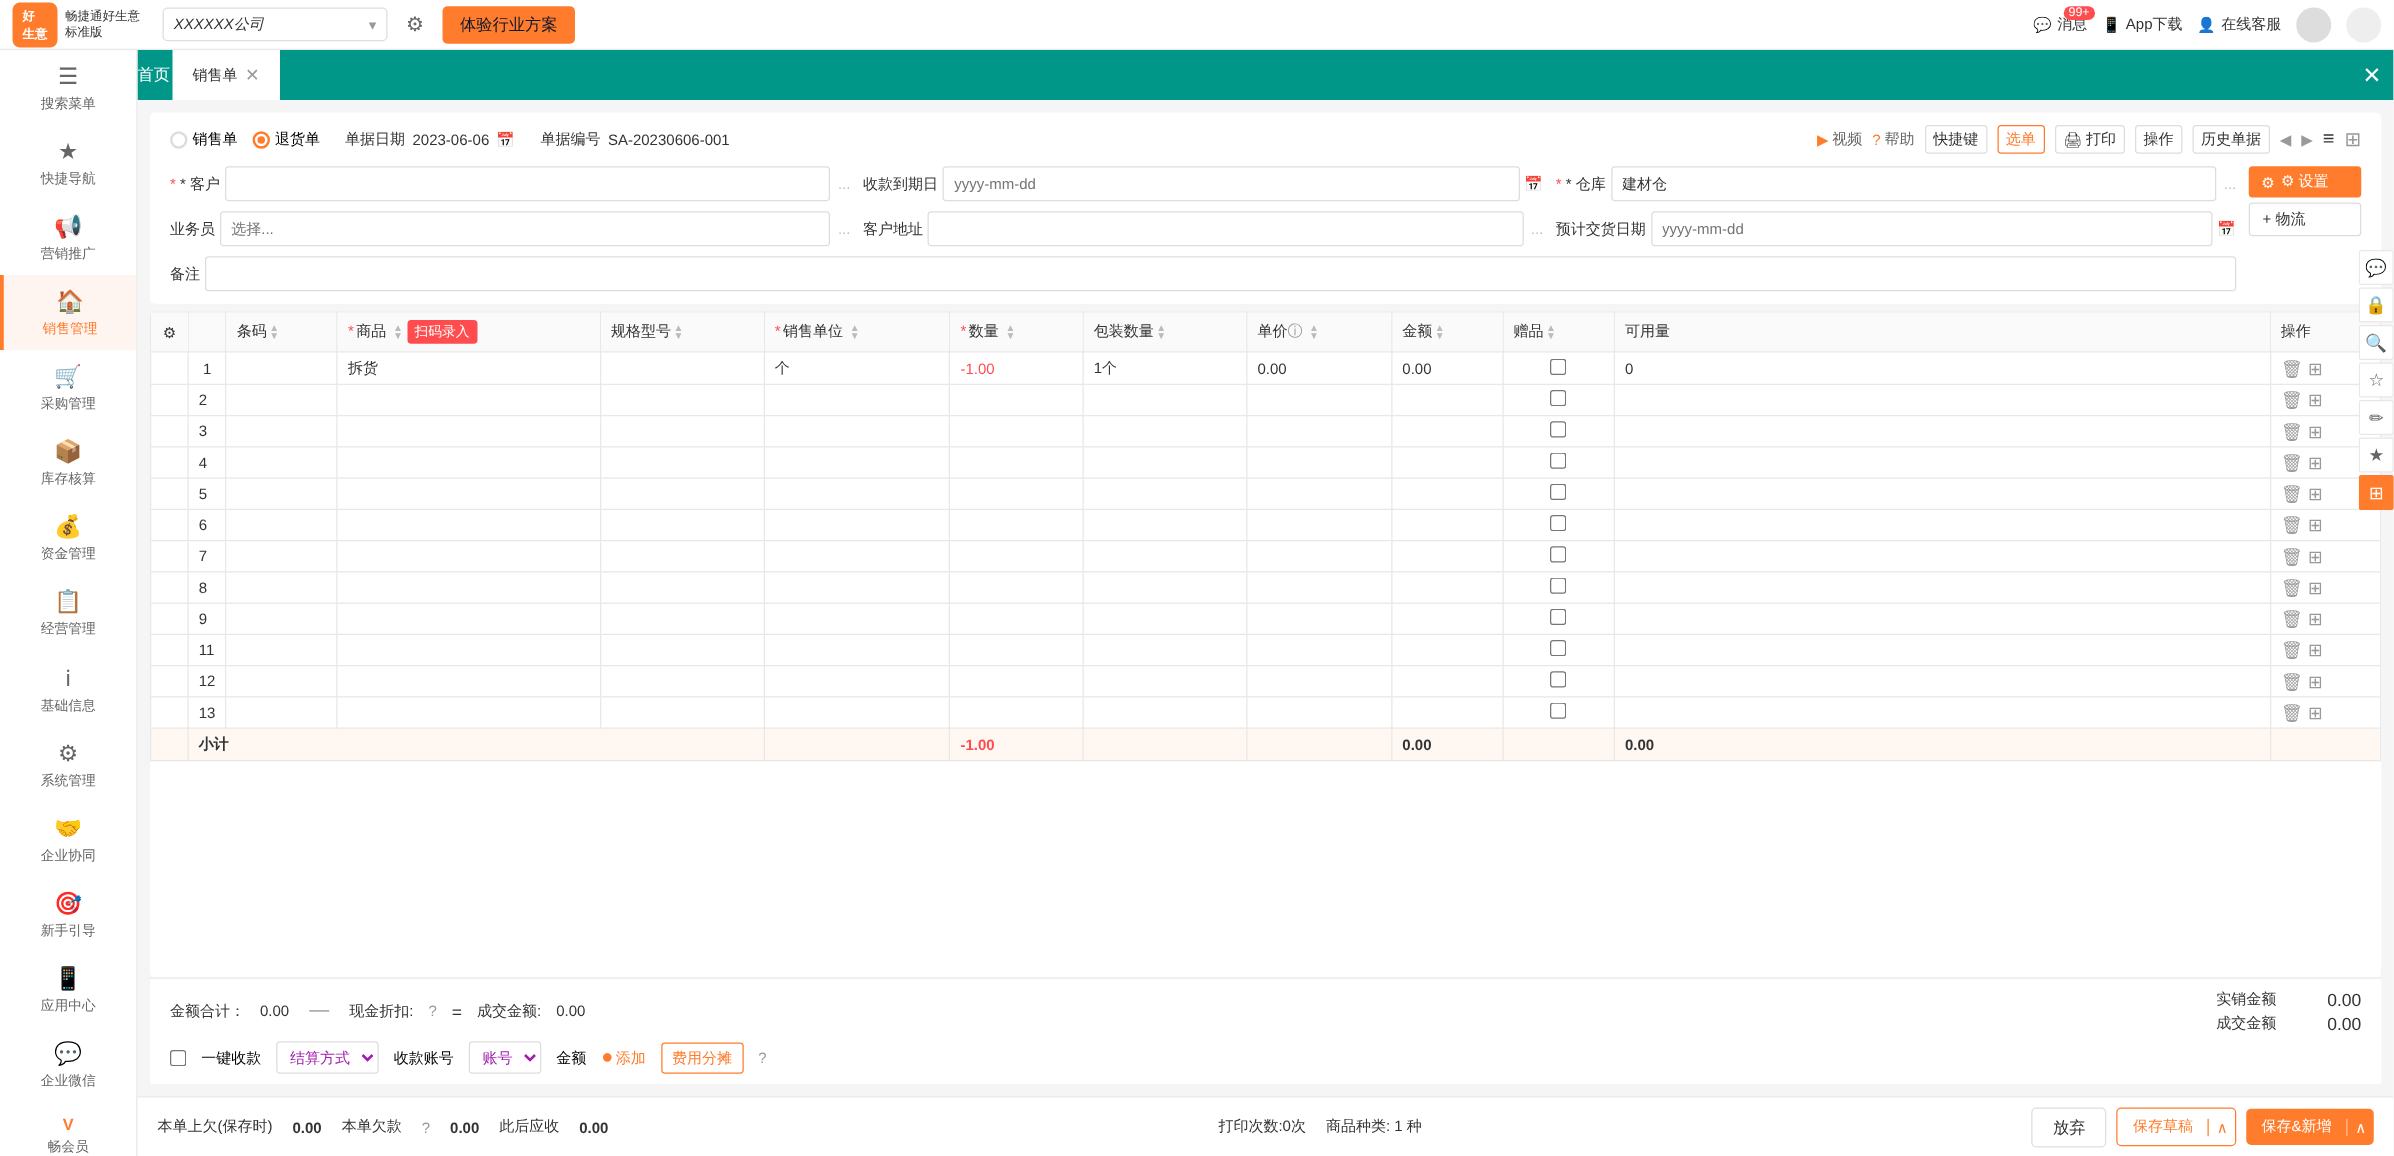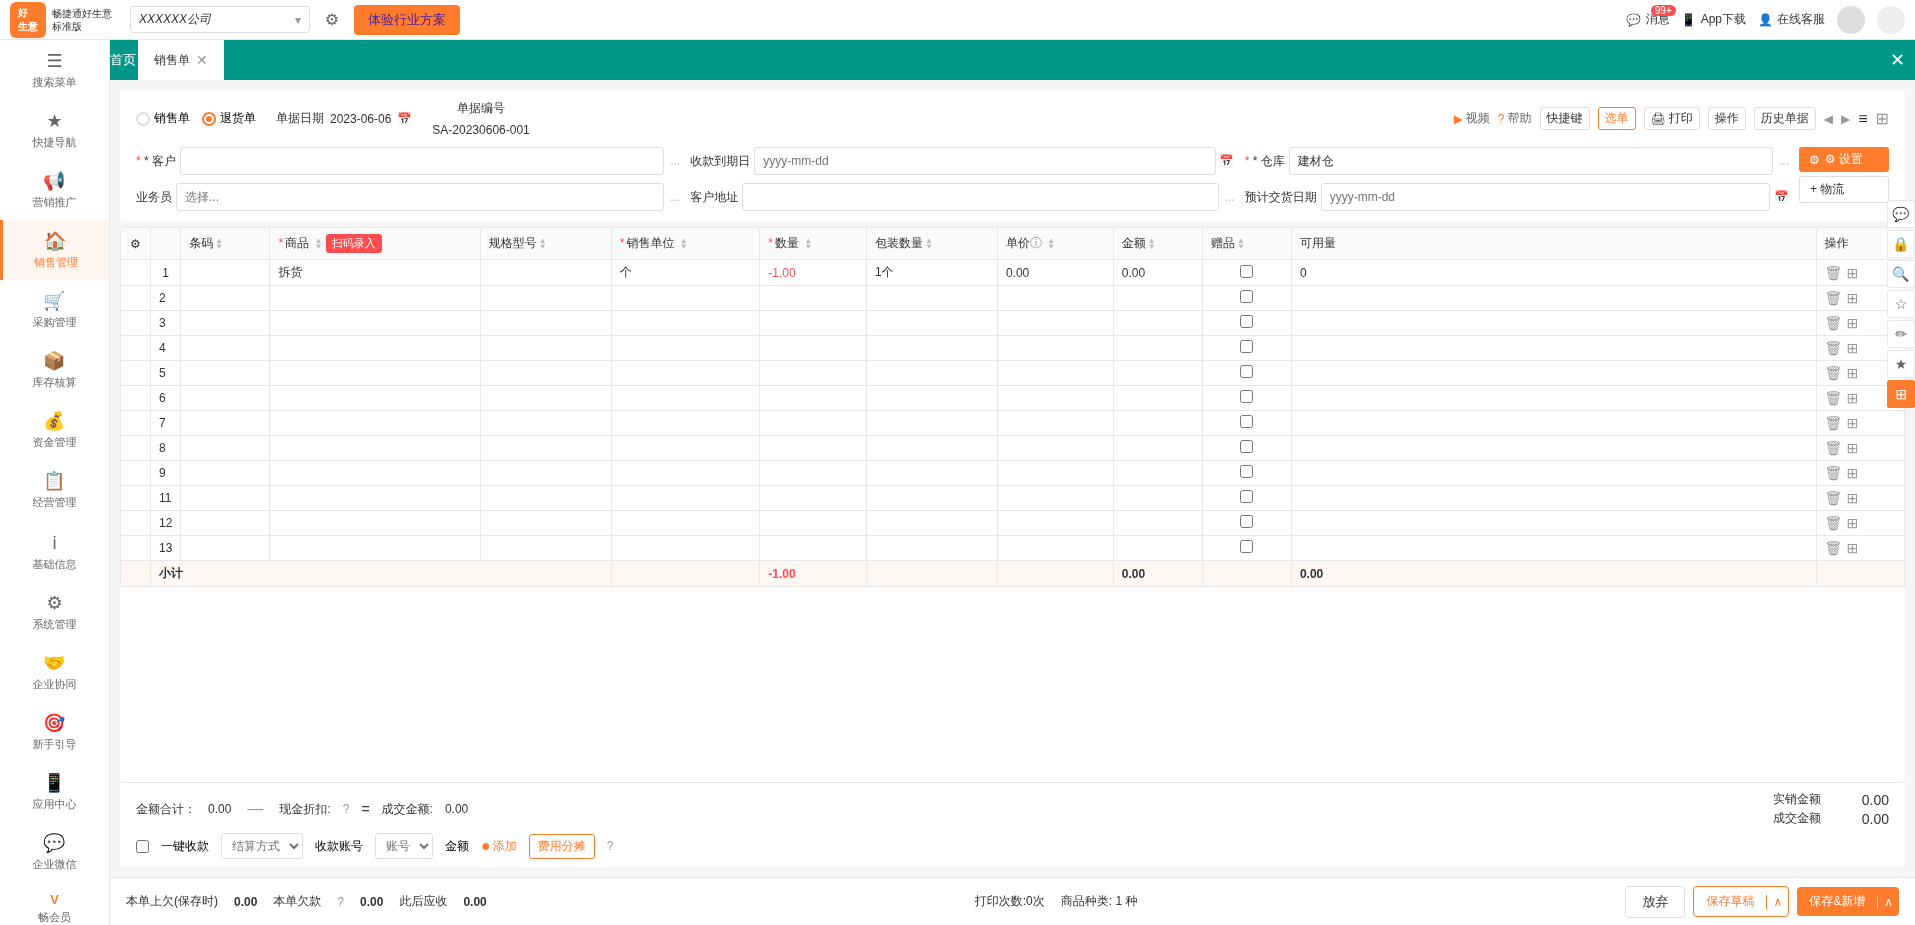--- a/index.html
+++ b/index.html
@@ -7,21 +7,21 @@
 
     
     .top-bar { height: 40px; background: #fff; display: flex; align-items: center; padding: 0 10px; border-bottom: 1px solid #e8e8e8; flex-shrink: 0; }
     .app-logo { display: flex; align-items: center; width: 110px; }
     .app-logo-icon { width: 36px; height: 36px; background: #ff7c2d; border-radius: 6px; display: flex; align-items: center; justify-content: center; color: white; font-size: 10px; font-weight: bold; margin-right: 6px; flex-shrink: 0; }
     .app-logo-text { font-size: 11px; color: #333; line-height: 1.3; }
     .company-selector { display: flex; align-items: center; border: 1px solid #ddd; border-radius: 4px; padding: 4px 8px; min-width: 180px; cursor: pointer; background: #fff; margin-left: 10px; }
     .company-name { flex: 1; color: #333; font-style: italic; }
     .company-arrow { color: #999; margin-left: 4px; }
     .gear-btn { width: 28px; height: 28px; display: flex; align-items: center; justify-content: center; cursor: pointer; color: #666; margin-left: 8px; font-size: 16px; }
-    .trial-btn { background: #ff7c2d; color: #4c1d95; border: none; border-radius: 4px; padding: 6px 14px; cursor: pointer; font-size: 13px; margin-left: 8px; }
+    .trial-btn { background: #ff7c2d; color: #0f172a; border: none; border-radius: 4px; padding: 6px 14px; cursor: pointer; font-size: 13px; margin-left: 8px; }
     .top-right { margin-left: auto; display: flex; align-items: center; gap: 12px; }
     .top-right-item { display: flex; align-items: center; gap: 4px; color: #333; cursor: pointer; position: relative; font-size: 12px; }
     .badge { background: #ff4d4f; color: white; border-radius: 10px; padding: 0 4px; font-size: 10px; position: absolute; top: -6px; right: -6px; }
     .avatar { width: 28px; height: 28px; border-radius: 50%; background: #ddd; }
 
     
     .main-layout { display: flex; flex: 1; overflow: hidden; }
 
     
     .sidebar { width: 110px; background: #fff; border-right: 1px solid #e8e8e8; display: flex; flex-direction: column; flex-shrink: 0; }
@@ -45,21 +45,21 @@
 
     
     .form-area { background: #fff; border-radius: 4px; padding: 10px 16px; margin-bottom: 6px; }
     .form-header { display: flex; align-items: center; margin-bottom: 10px; gap: 20px; }
     .radio-group { display: flex; align-items: center; gap: 12px; }
     .radio-item { display: flex; align-items: center; gap: 4px; cursor: pointer; }
     .radio-dot { width: 14px; height: 14px; border-radius: 50%; border: 2px solid #ddd; display: flex; align-items: center; justify-content: center; }
     .radio-dot.active { border-color: #ff7c2d; }
     .radio-dot.active::after { content: ''; width: 6px; height: 6px; background: #ff7c2d; border-radius: 50%; display: block; }
     .form-date-group { display: flex; align-items: center; gap: 6px; color: #333; }
-    .form-num-group { display: flex; align-items: center; gap: 6px; color: #333; flex-direction: column; }
+    .form-num-group { display: flex; align-items: center; gap: 6px; color: #333; }
     .form-actions-right { margin-left: auto; display: flex; align-items: center; gap: 8px; color: #666; font-size: 12px; }
     .action-link { display: flex; align-items: center; gap: 3px; cursor: pointer; color: #666; }
     .action-btn { display: flex; align-items: center; gap: 3px; cursor: pointer; color: #333; border: 1px solid #ddd; border-radius: 3px; padding: 2px 6px; background: #fff; font-size: 12px; }
     .form-row { display: flex; align-items: center; gap: 0; }
     .form-field { display: flex; align-items: center; flex: 1; gap: 4px; padding-right: 10px; }
     .field-label { color: #333; white-space: nowrap; }
     .field-label.required::before { content: '* '; color: #ff4d4f; }
     .field-input { flex: 1; border: 1px solid #ddd; border-radius: 3px; padding: 4px 8px; color: #333; background: #fff; outline: none; height: 28px; }
     .field-input.placeholder-style { color: #bbb; }
     .field-dots { color: #bbb; cursor: pointer; margin-left: 2px; }
@@ -83,21 +83,21 @@
     .sort-arrows { display: inline-flex; flex-direction: column; margin-left: 2px; line-height: 0.7; font-size: 8px; color: #bbb; vertical-align: middle; }
     .checkbox-cell { text-align: center; }
     .row-ops { display: flex; gap: 4px; align-items: center; }
     .row-op-btn { background: none; border: none; cursor: pointer; color: #999; font-size: 14px; }
 
     
     .bottom-summary { background: #fff; border-top: 1px solid #e8e8e8; padding: 8px 16px; display: flex; flex-direction: column; gap: 6px; flex-shrink: 0; }
     .summary-row1 { display: flex; align-items: center; gap: 12px; color: #333; }
     .summary-dash { color: #999; font-size: 16px; margin: 0 4px; }
     .summary-row2 { display: flex; align-items: center; gap: 12px; }
-    .pay-select { border: 1px solid #ddd; border-radius: 3px; padding: 3px 6px; color: #737373; background: #fff; height: 26px; }
+    .pay-select { border: 1px solid #ddd; border-radius: 3px; padding: 3px 6px; color: #a21caf; background: #fff; height: 26px; }
     .pay-add-btn { background: none; border: none; color: #ff7c2d; cursor: pointer; display: flex; align-items: center; gap: 2px; font-size: 12px; }
     .fee-split-btn { border: 1px solid #ff7c2d; color: #ff7c2d; background: #fff; border-radius: 3px; padding: 3px 8px; cursor: pointer; }
     .help-icon { color: #999; cursor: pointer; }
     .right-amounts { margin-left: auto; display: flex; flex-direction: column; align-items: center; gap: 2px; }
     .amount-row { display: flex; align-items: center; gap: 8px; color: #333; }
     .amount-value { font-size: 14px; color: #333; min-width: 60px; text-align: right; }
 
     
     .footer-bar { height: 48px; background: #fff; border-top: 1px solid #e8e8e8; display: flex; align-items: center; padding: 0 16px; flex-shrink: 0; }
     .footer-left { display: flex; align-items: center; gap: 16px; color: #333; }
@@ -316,20 +316,26 @@
                 <input class="field-input" type="text" style="flex: 1 1 0%;">
                 <span class="field-dots">...</span>
               </div>
               <div class="form-field" style="flex:1.2;">
                 <span class="field-label">预计交货日期</span>
                 <input class="field-input placeholder-style" type="text" style="flex: 1 1 0%;" placeholder="yyyy-mm-dd">
                 <span class="field-cal-icon">📅</span>
               </div>
             </div>
 
+            <div class="form-row">
+              <div class="form-field" style="flex:1;">
+                <span class="field-label">备注</span>
+                <input class="field-input" type="text" style="flex: 1 1 0%;">
+              </div>
+            </div>
           </div>
 
           <div class="form-right-buttons">
             <button class="settings-btn">
               <span>⚙</span>
               <span style="margin-left:2px;">⚙ 设置</span>
             </button>
             <button class="logistics-btn">
               <span>+ 物流</span>
             </button>

